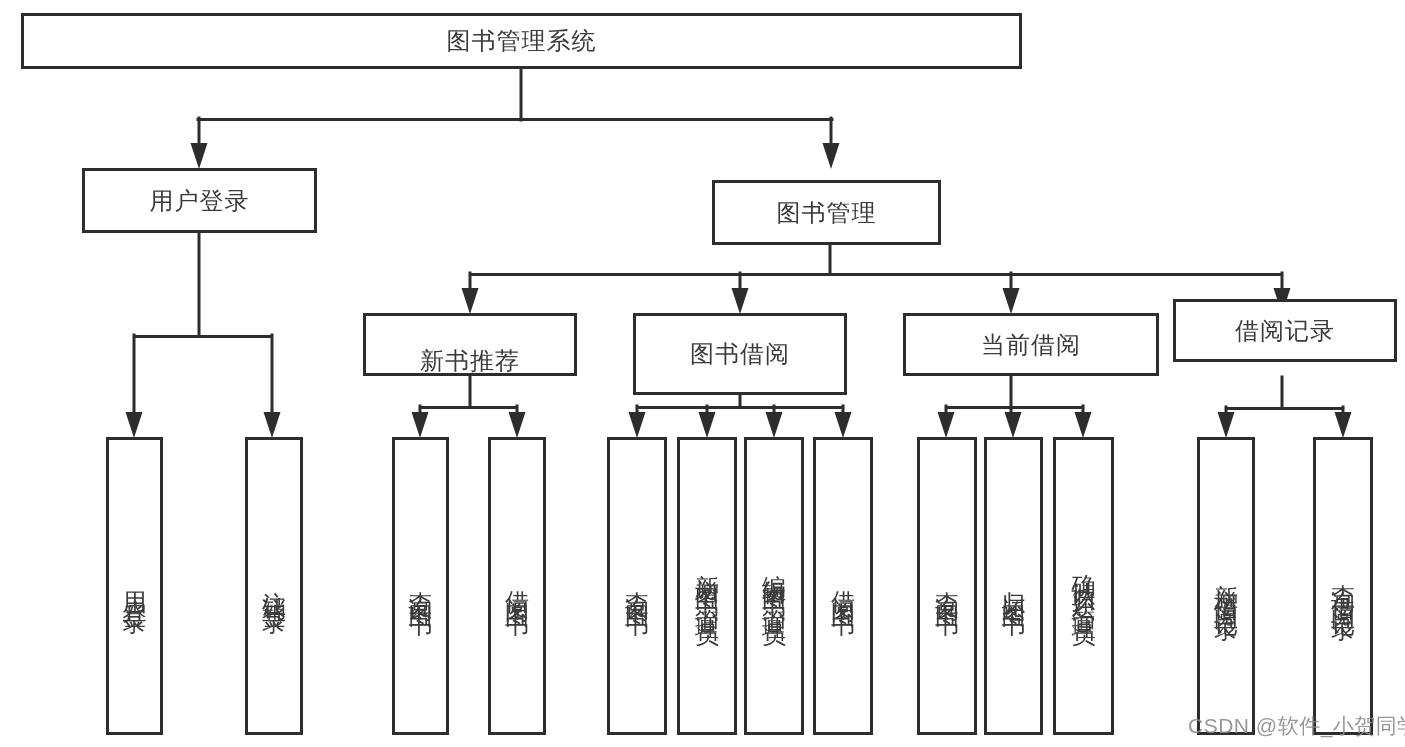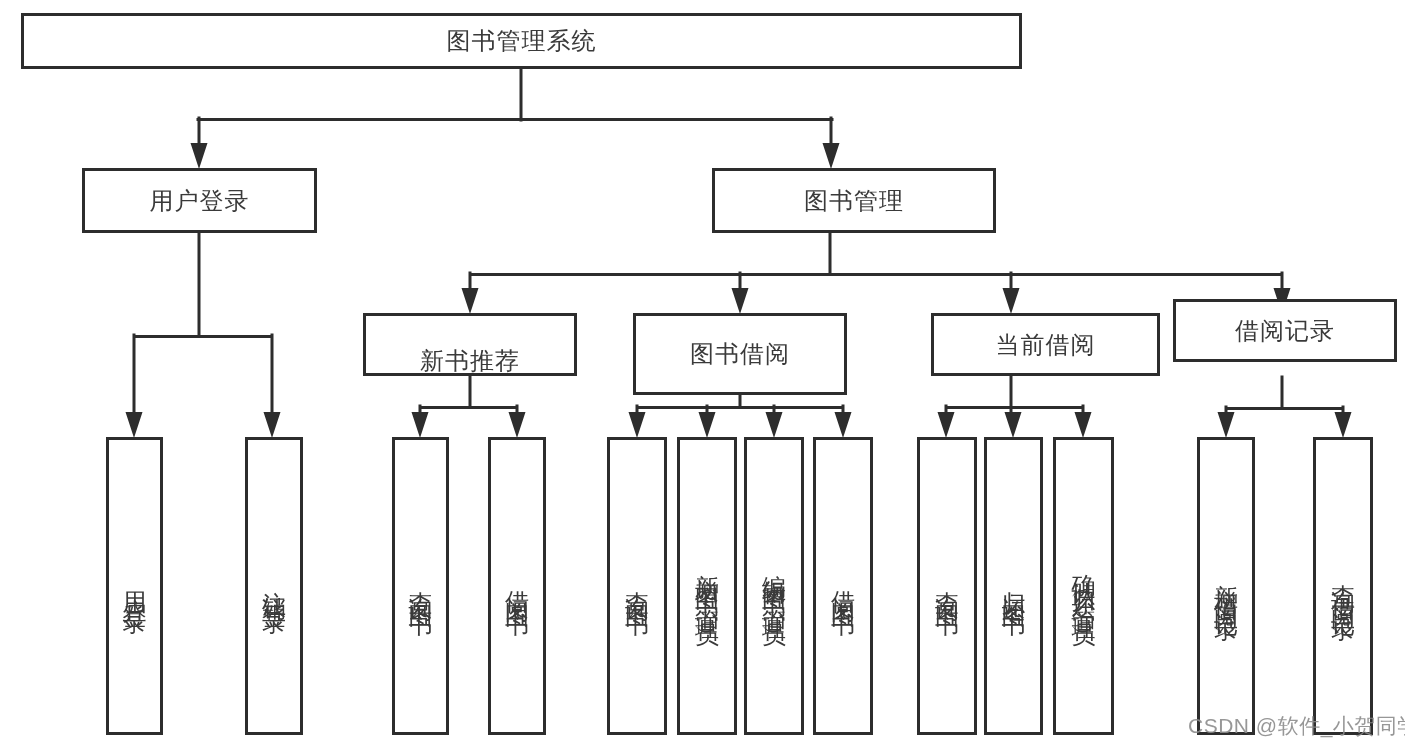--- a/index.html
+++ b/index.html
@@ -91,31 +91,31 @@
              M1334.5,412 h17 L1343,438 Z"></path>
   </svg>
 
   <div class="node h" style="left:21px;top:13px;width:1001px;height:56px;">
     <span>图书管理系统</span>
   </div>
 
   <div class="node h" style="left:82px;top:168px;width:235px;height:65px;">
     <span>用户登录</span>
   </div>
-  <div class="node h" style="left:712px;top:168px;width:284px;height:65px;">
+  <div class="node h" style="left:712px;top:180px;width:229px;height:65px;">
     <span>图书管理</span>
   </div>
 
   <div class="node h" style="left:363px;top:313px;width:214px;height:63px;align-items:flex-end;">
     <span>新书推荐</span>
   </div>
   <div class="node h" style="left:633px;top:313px;width:214px;height:82px;">
     <span>图书借阅</span>
   </div>
-  <div class="node h" style="left:903px;top:313px;width:229px;height:63px;margin-left:28px;">
+  <div class="node h" style="left:903px;top:313px;width:256px;height:63px;">
     <span>当前借阅</span>
   </div>
   <div class="node h" style="left:1173px;top:299px;width:224px;height:63px;">
     <span>借阅记录</span>
   </div>
 
   <div class="node leaf" style="left:106px;top:437px;width:57px;height:298px;">
     <span>用户登录</span>
   </div>
   <div class="node leaf" style="left:245px;top:437px;width:58px;height:298px;">

